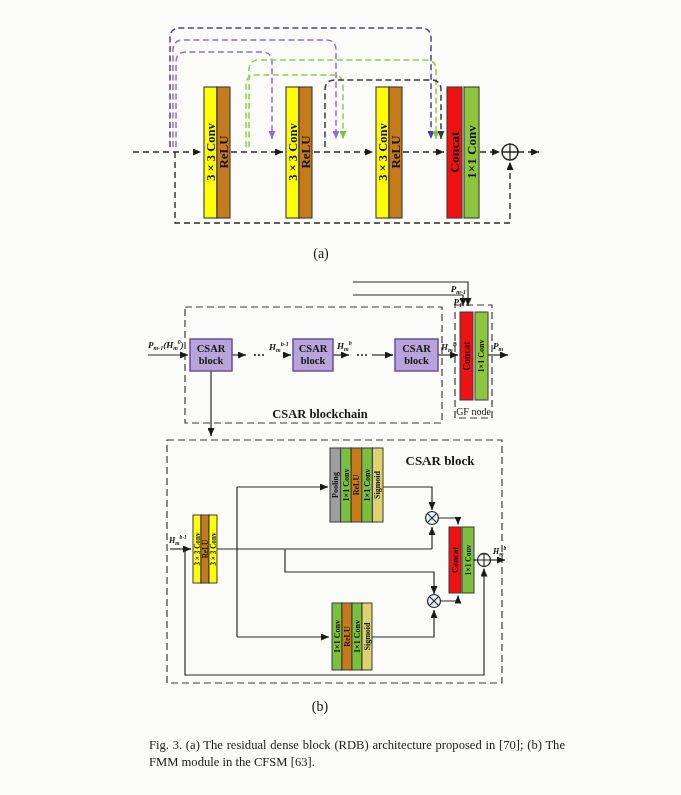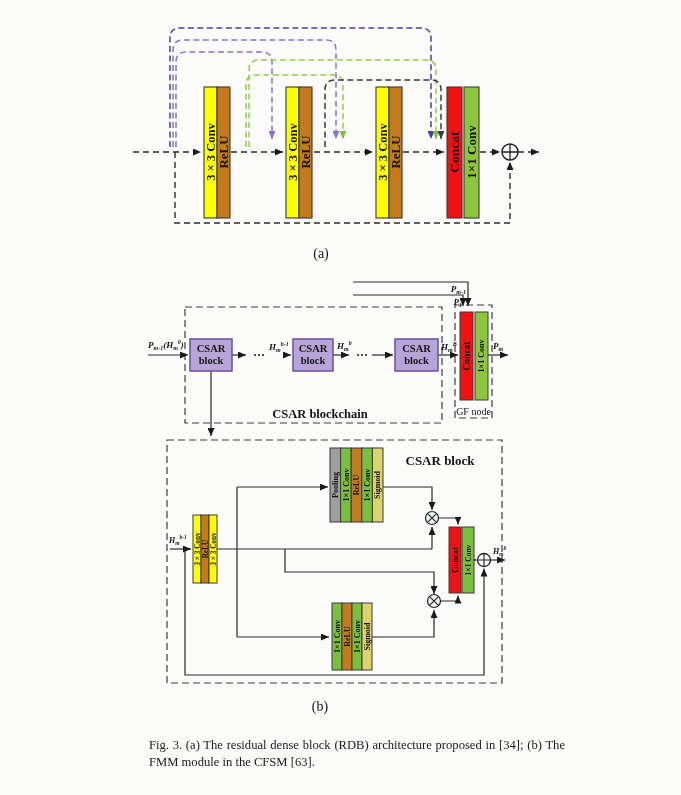--- a/index.html
+++ b/index.html
@@ -220,14 +220,14 @@
 
     <g class="mth" font-size="8">
       <text x="169" y="543"><tspan>H</tspan><tspan font-size="5.5" dy="2.2">m</tspan><tspan font-size="5.5" dy="-6">b-1</tspan></text>
       <text x="493" y="554"><tspan>H</tspan><tspan font-size="5.5" dy="2.2">m</tspan><tspan font-size="5.5" dy="-6">b</tspan></text>
     </g>
 
     <text class="tag" x="320" y="711" text-anchor="middle">(b)</text>
   </g>
 </svg>
 
-<div class="caption">Fig. 3.  (a) The residual dense block (RDB) architecture proposed in [34]; (b) The FMM module in the CFSM  [63].</div>
+<div class="caption">Fig. 3.  (a) The residual dense block (RDB) architecture proposed in [70]; (b) The FMM module in the CFSM  [63].</div>
 </div>
 
 </body></html>

